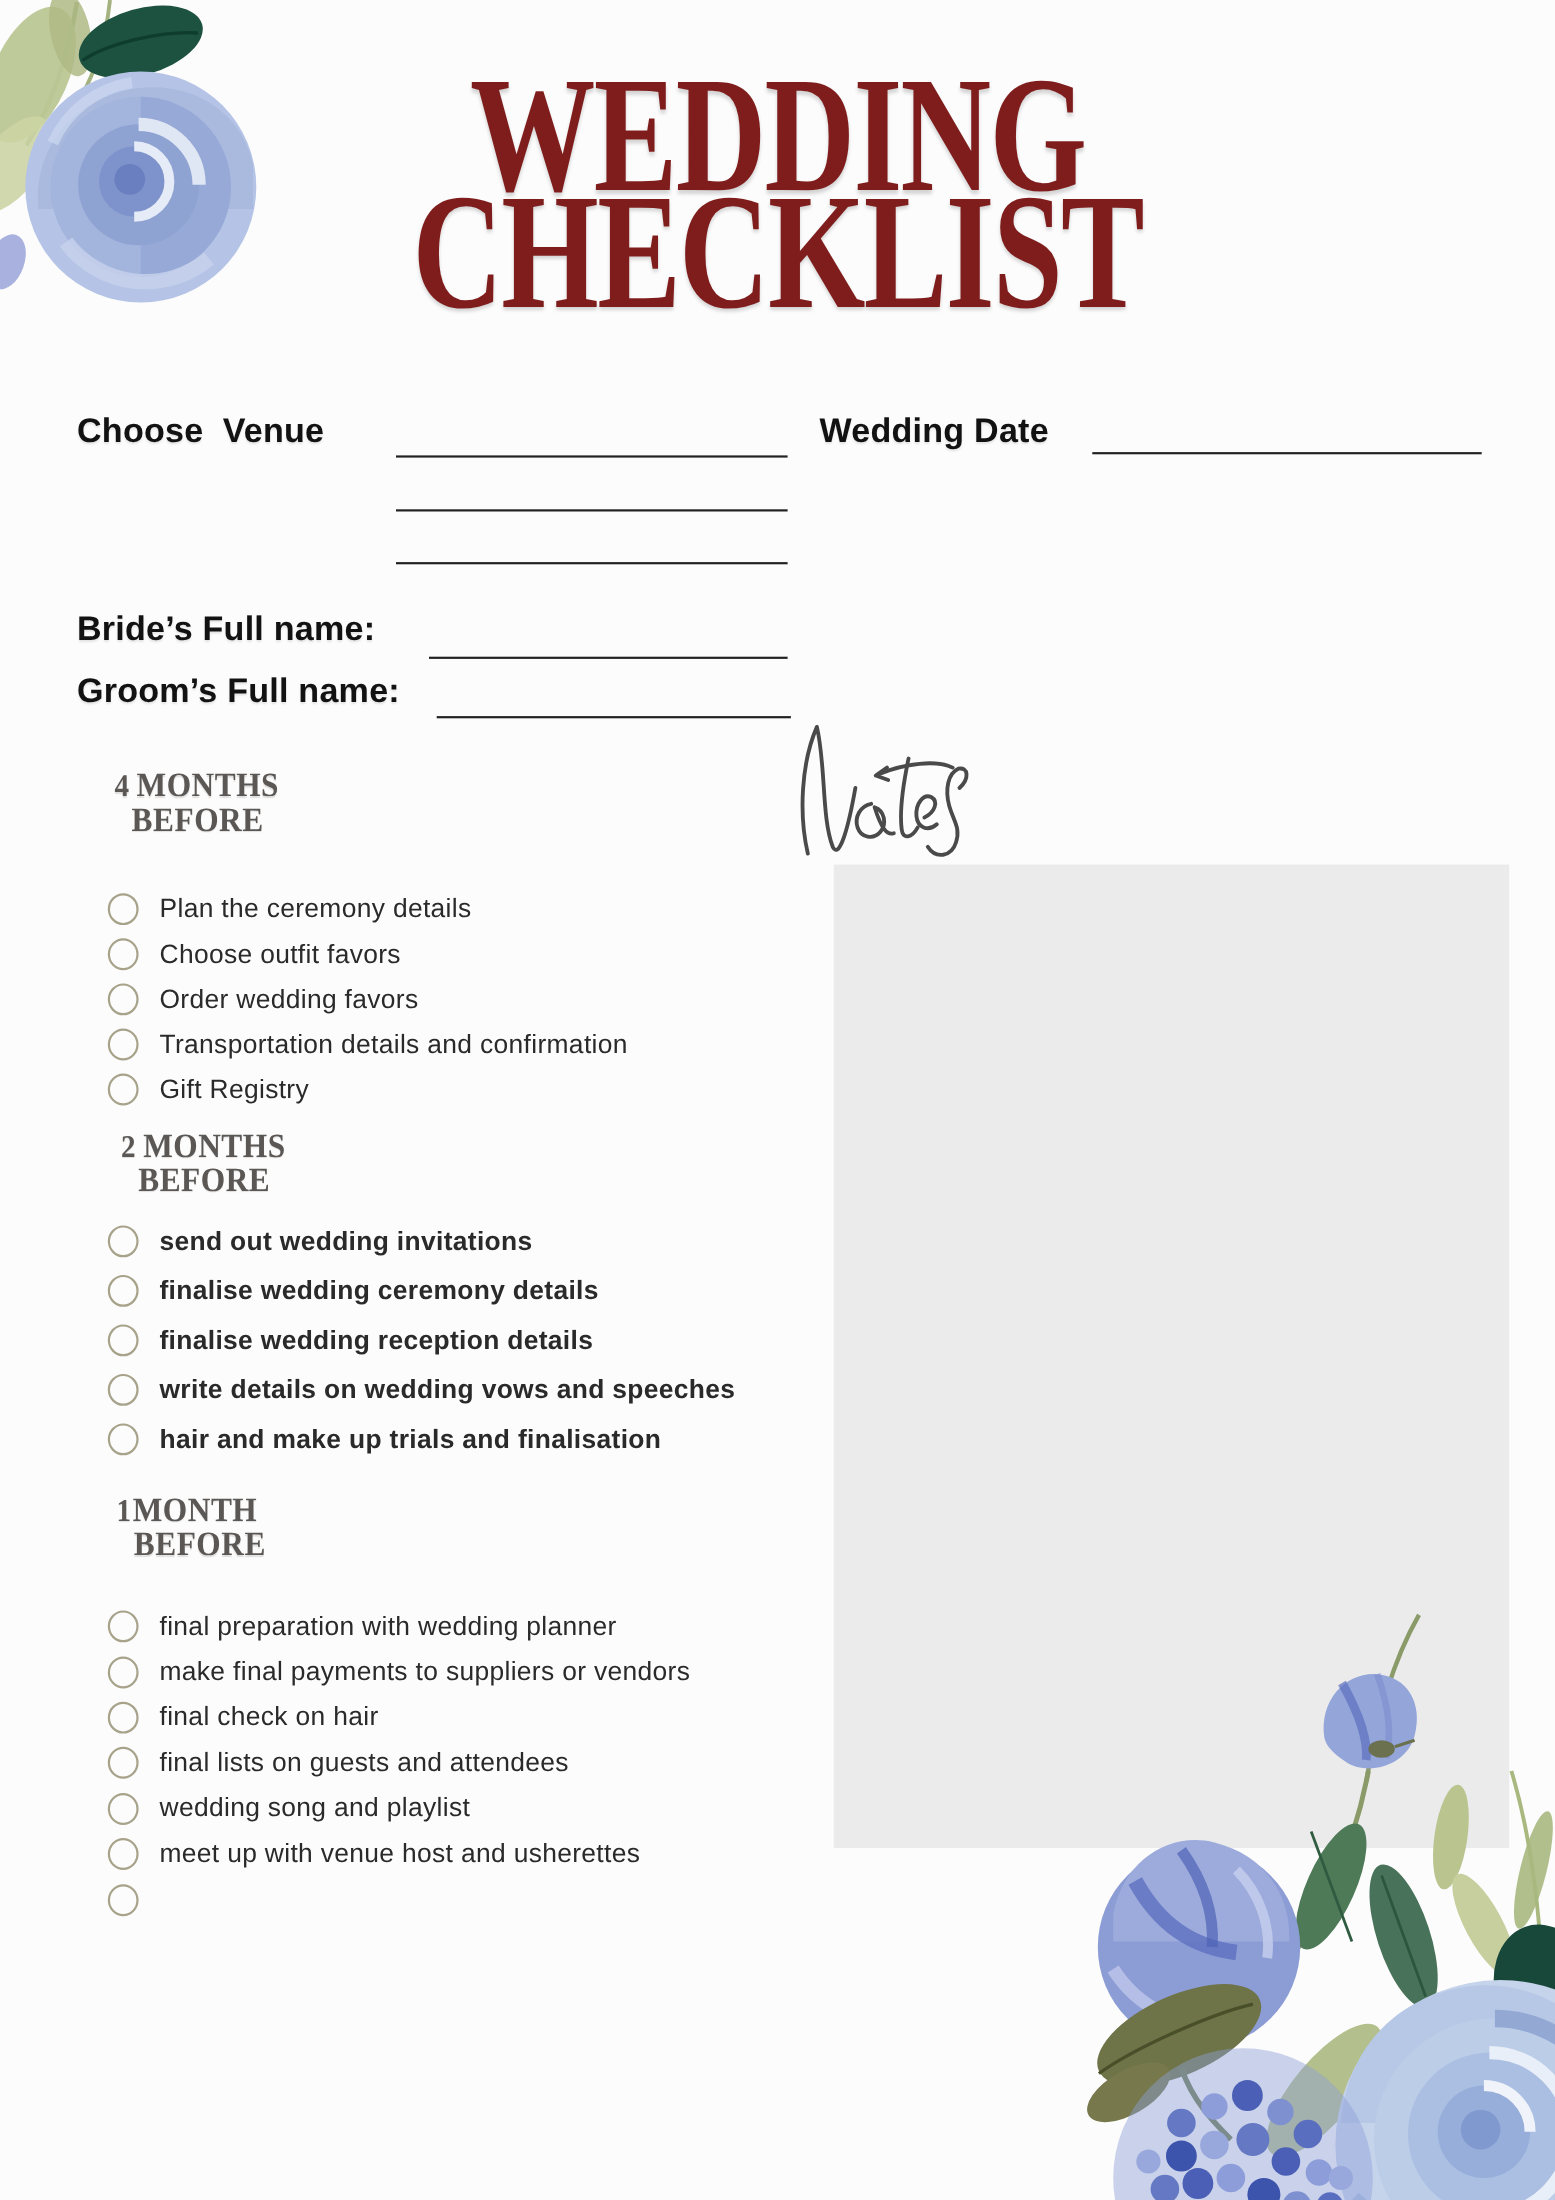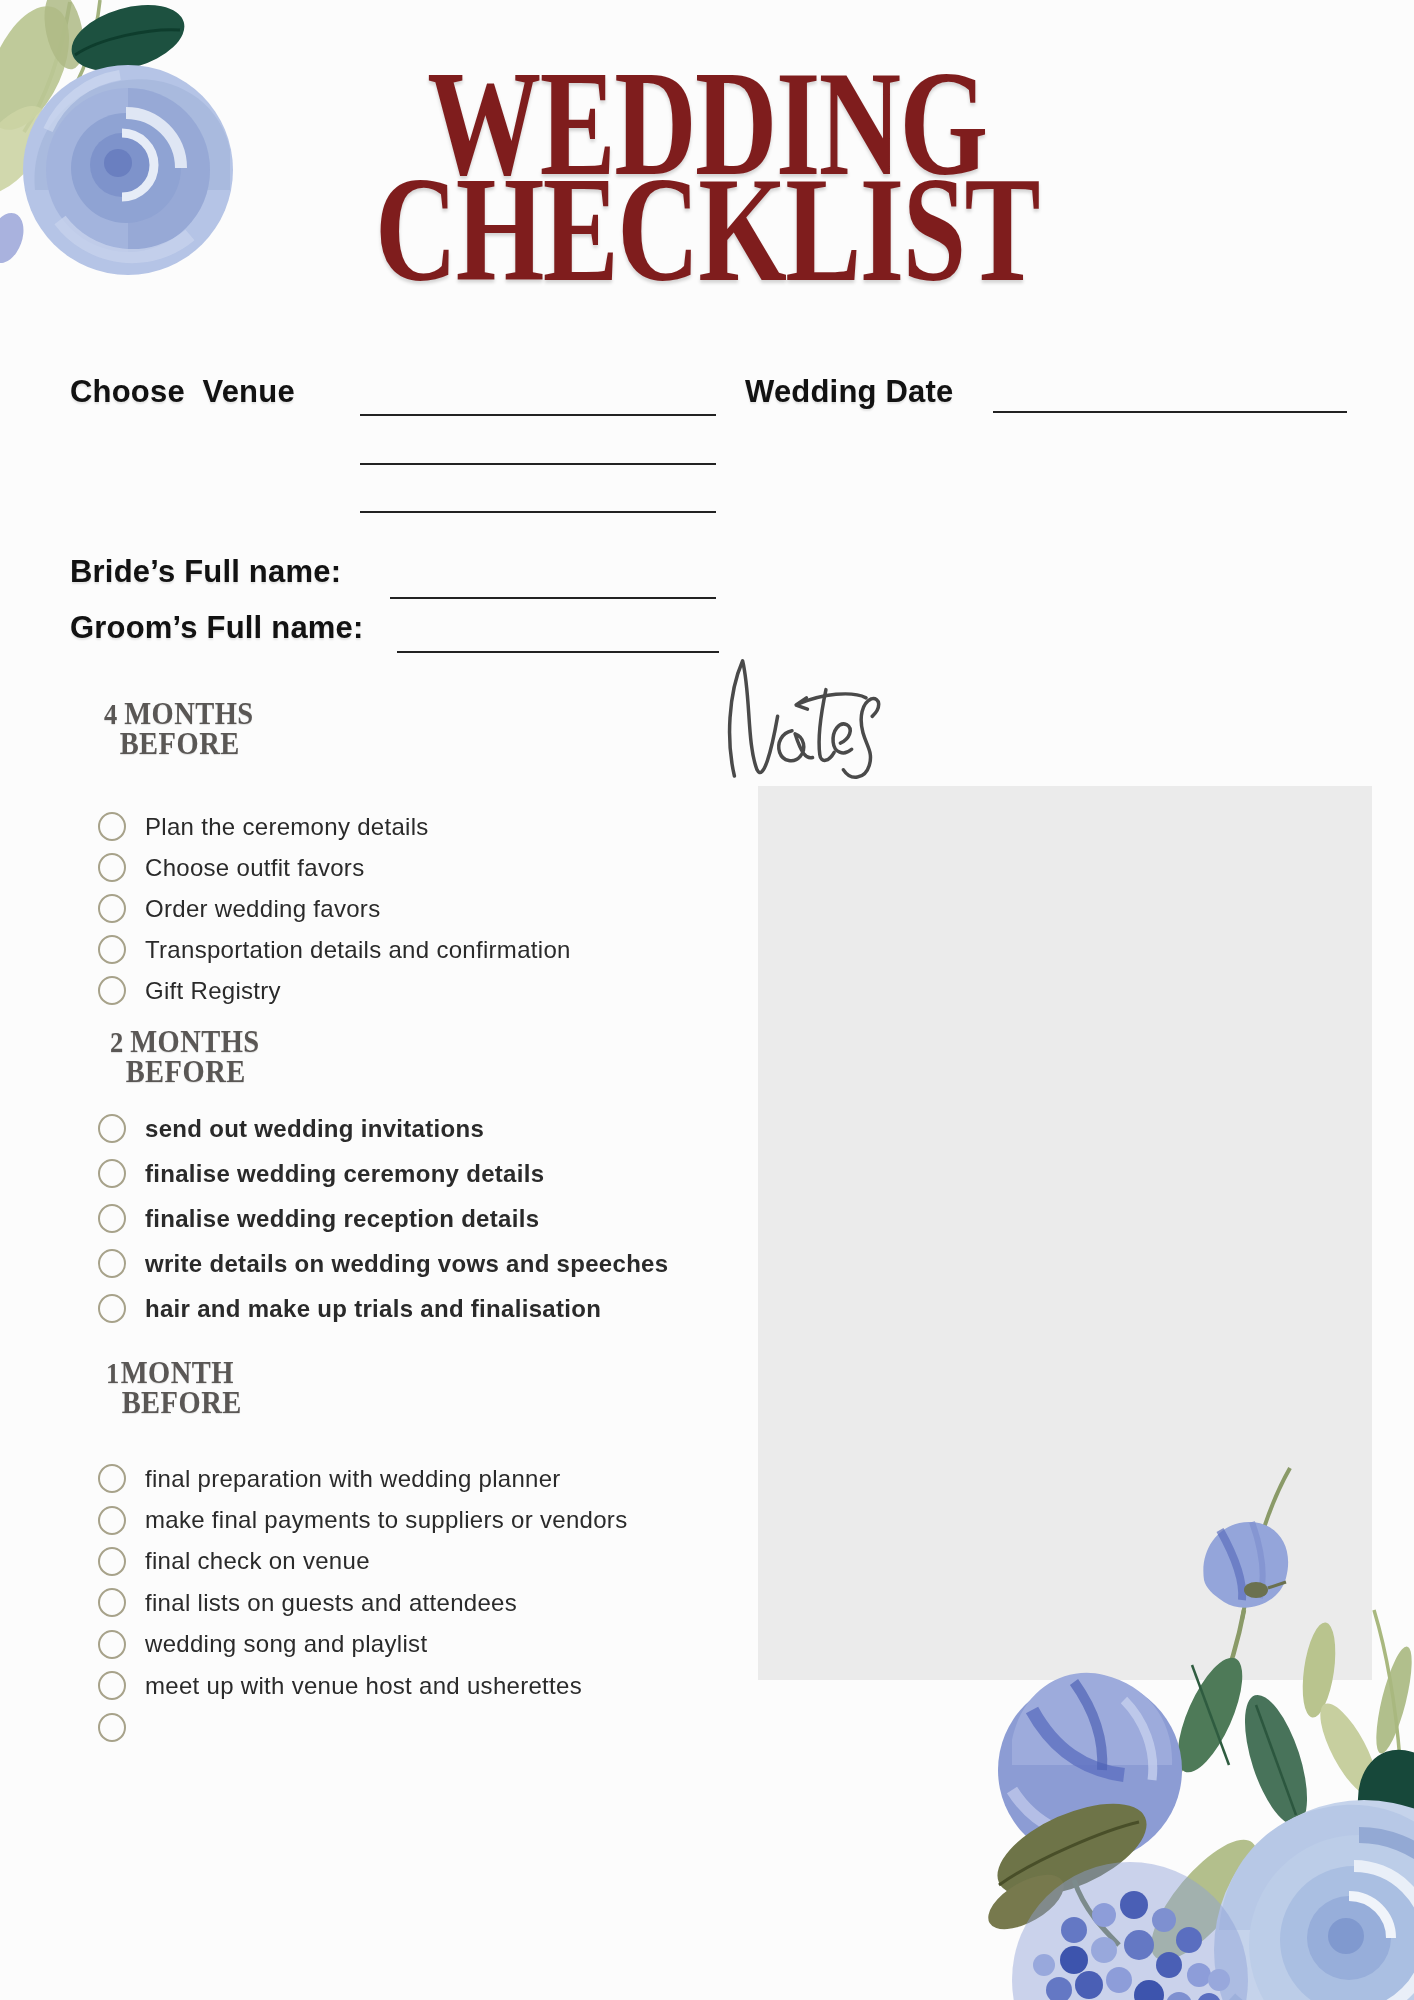--- a/index.html
+++ b/index.html
@@ -161,21 +161,21 @@
     <div class="item">
         <span class="circ"></span>
         <span class="item-label">final preparation with wedding planner</span>
       </div>
     <div class="item">
         <span class="circ"></span>
         <span class="item-label">make final payments to suppliers or vendors</span>
       </div>
     <div class="item">
         <span class="circ"></span>
-        <span class="item-label">final check on venue</span>
+        <span class="item-label">final check on hair</span>
       </div>
     <div class="item">
         <span class="circ"></span>
         <span class="item-label">final lists on guests and attendees</span>
       </div>
     <div class="item">
         <span class="circ"></span>
         <span class="item-label">wedding song and playlist</span>
       </div>
     <div class="item">

